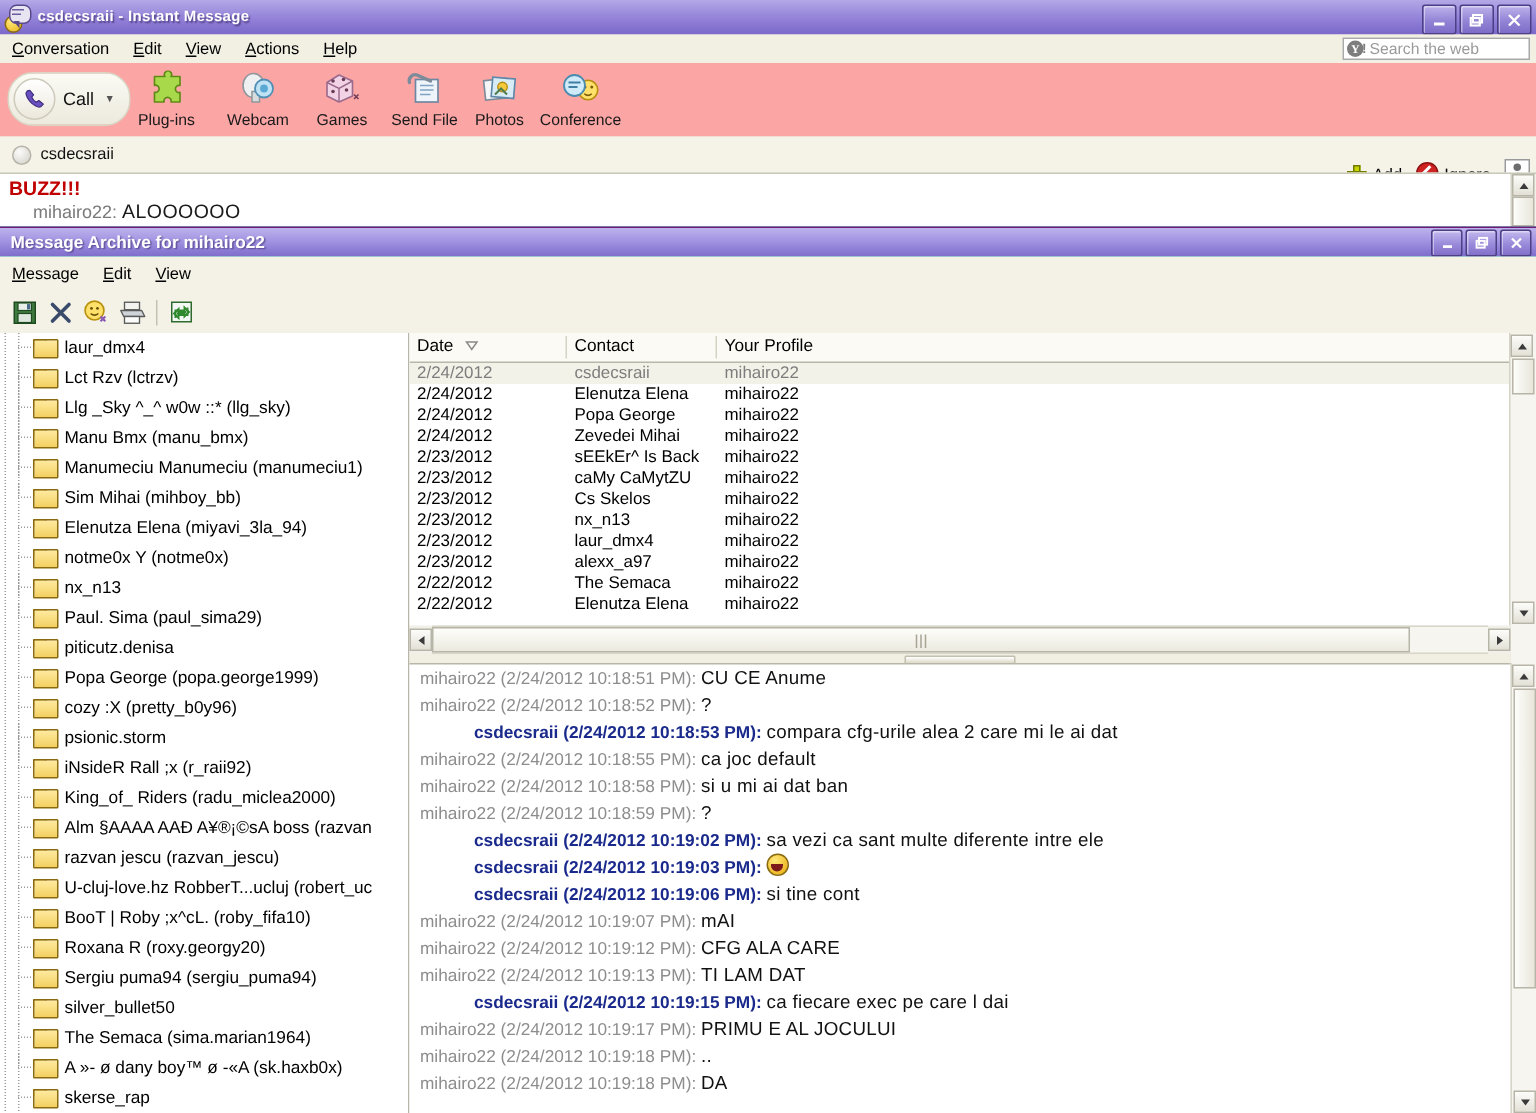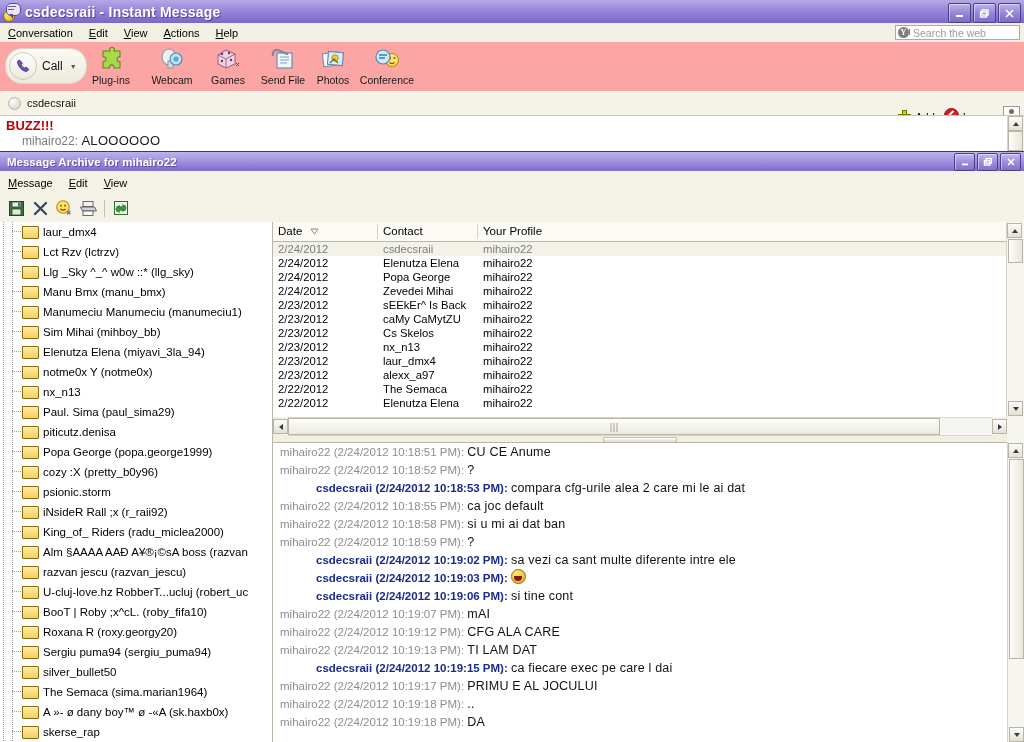--- a/index.html
+++ b/index.html
@@ -27,21 +27,21 @@
     border-left:4px solid transparent;border-top:5px solid #5a4a8c;
   }
   .im-title-ico .ln{position:absolute;background:#6a5aa0;height:1.4px;left:5px;}
   .im-title-ico .l1{top:3px;width:8px;}
   .im-title-ico .l2{top:6px;width:6px;}
   .im-title-ico .face{
     position:absolute;left:0px;top:7px;width:10px;height:10px;border-radius:50%;
     background:radial-gradient(circle at 35% 30%,#ffe97a,#e8b417);border:1px solid #8a6a10;
   }
   .im-title-text{
-    color:#fff;font-weight:bold;font-size:14px;letter-spacing:.2px;
+    color:#fff;font-weight:bold;font-size:10px;letter-spacing:.2px;
     text-shadow:1px 1px 1px rgba(40,20,80,.55);
   }
   .wbtns{position:absolute;right:3px;top:3px;display:flex;gap:2px;}
   .wbtn{
     width:21px;height:18px;border:1px solid #4c3f86;border-radius:2px;
     background:linear-gradient(to bottom,#bdb2ea,#9384d6 55%,#7e6dc8);
     display:flex;align-items:center;justify-content:center;color:#fff;
     font-size:11px;line-height:1;box-shadow:inset 1px 1px 0 rgba(255,255,255,.45);
   }
   .wbtn svg{display:block;}

